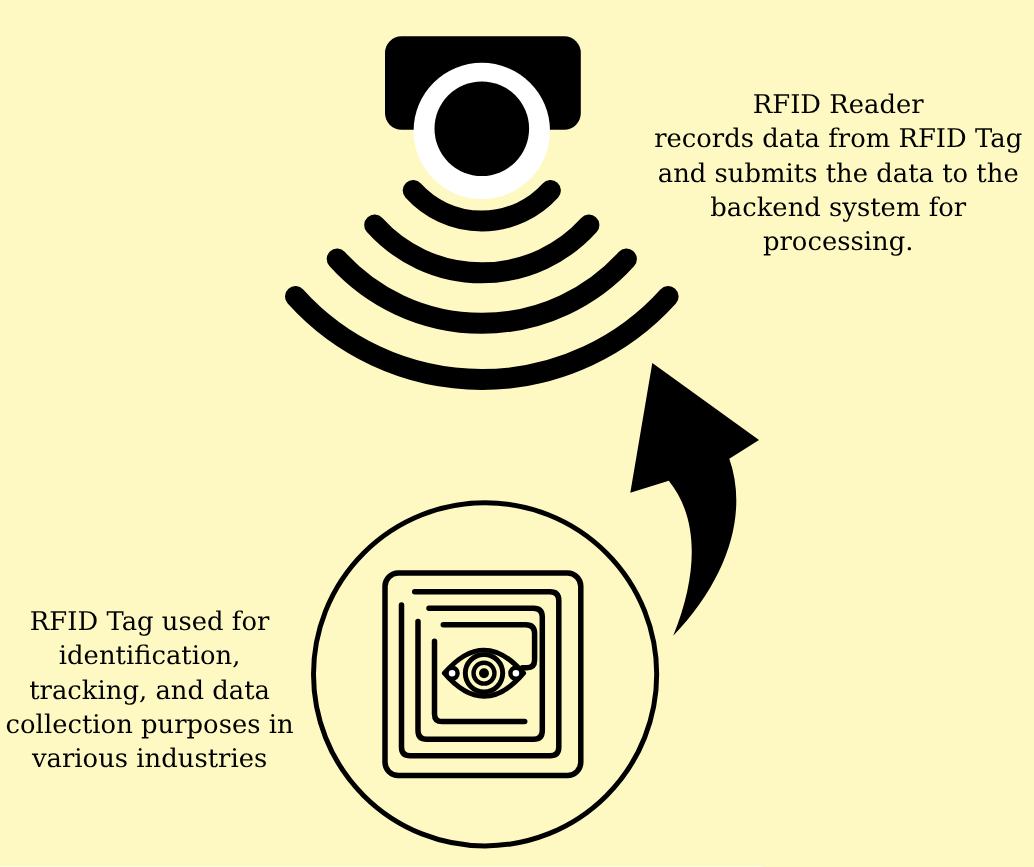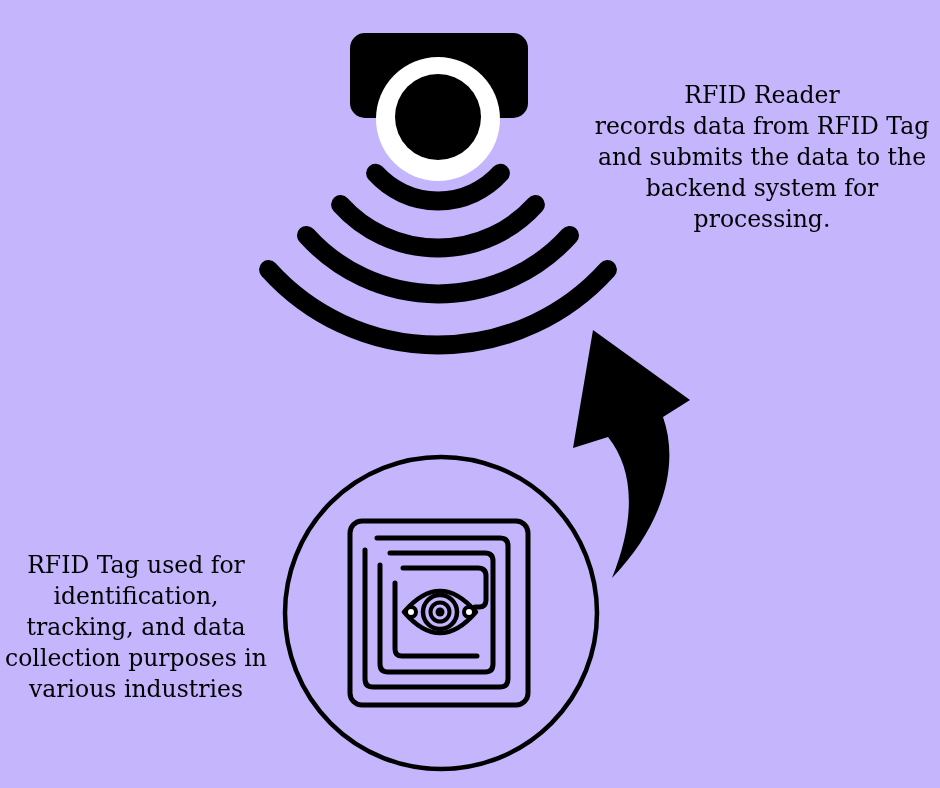--- a/index.html
+++ b/index.html
@@ -1,20 +1,20 @@
 <!DOCTYPE html>
 <html><head>
 <meta charset="utf-8">
 <style>
   html, body { margin: 0; padding: 0; background: #ffffff; }
   .canvas {
     position: relative;
     width: 940px;
     height: 788px;
-    background: #c4b5fd;
+    background: #fef9c3;
     overflow: hidden;
     font-family: "DejaVu Serif", serif;
   }
   .art {
     position: absolute;
     left: 0; top: 0;
     width: 940px; height: 788px;
   }
   .text-block {
     position: absolute;

